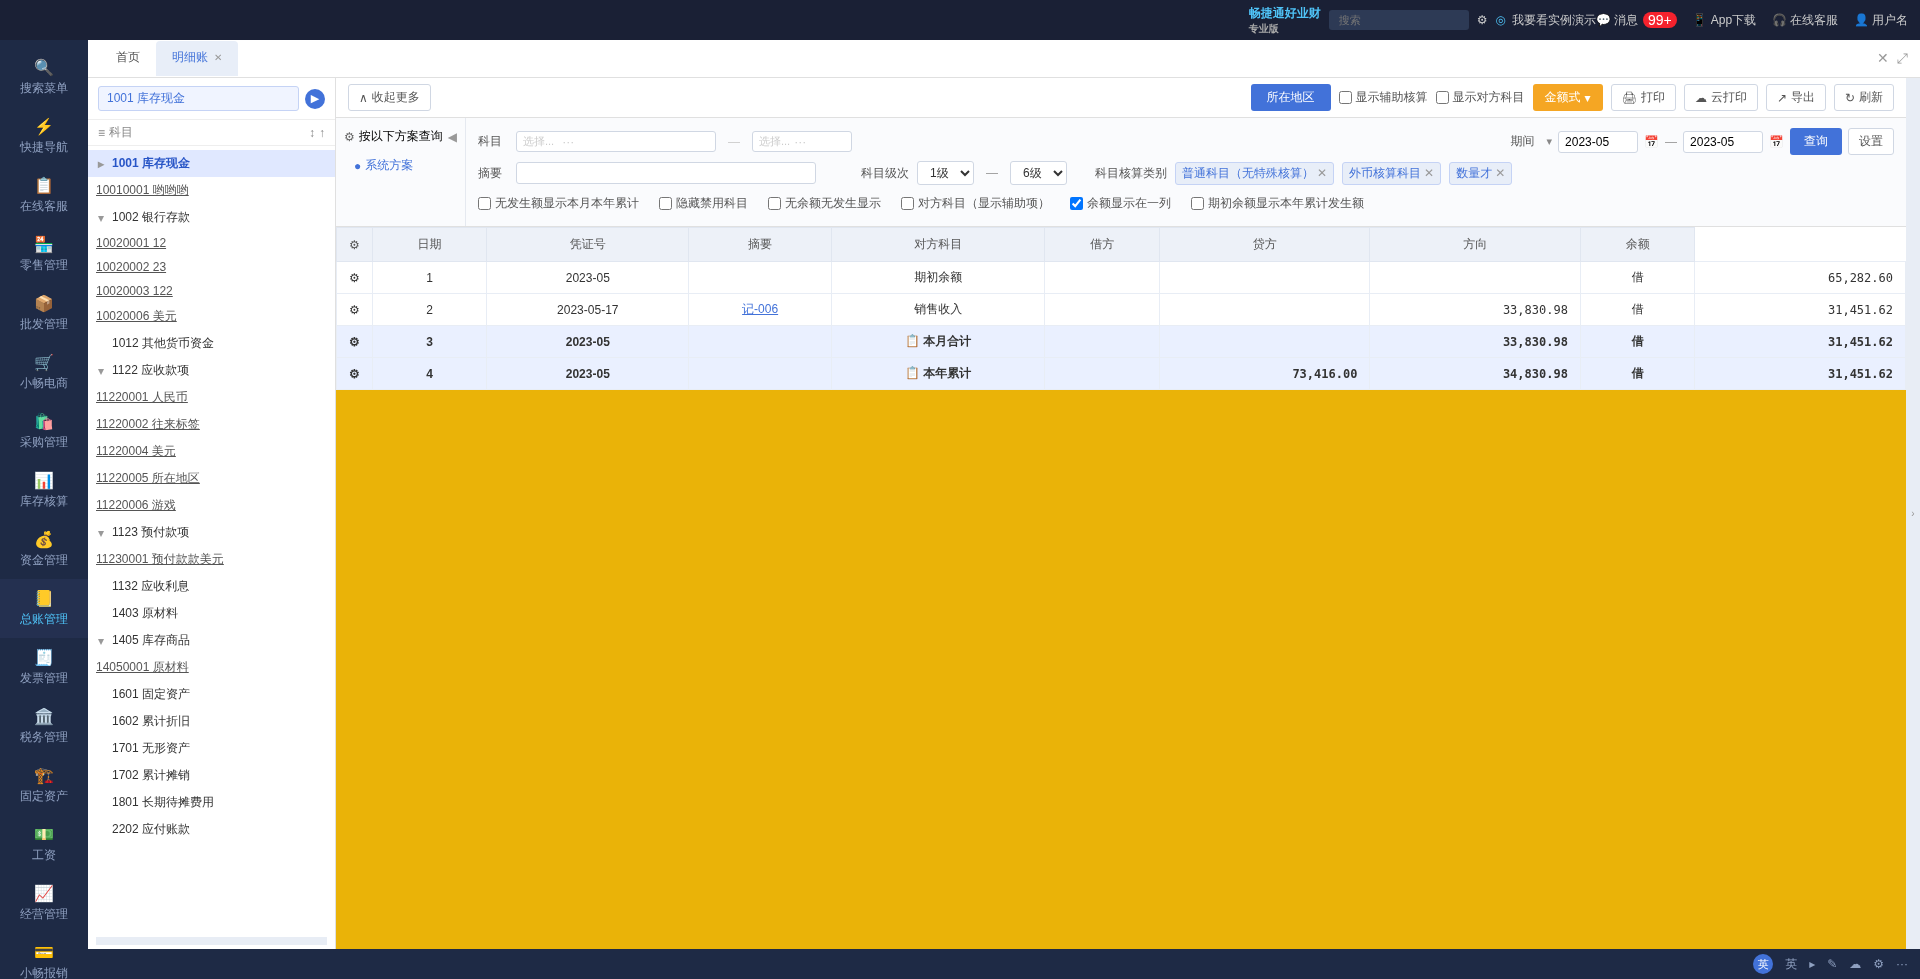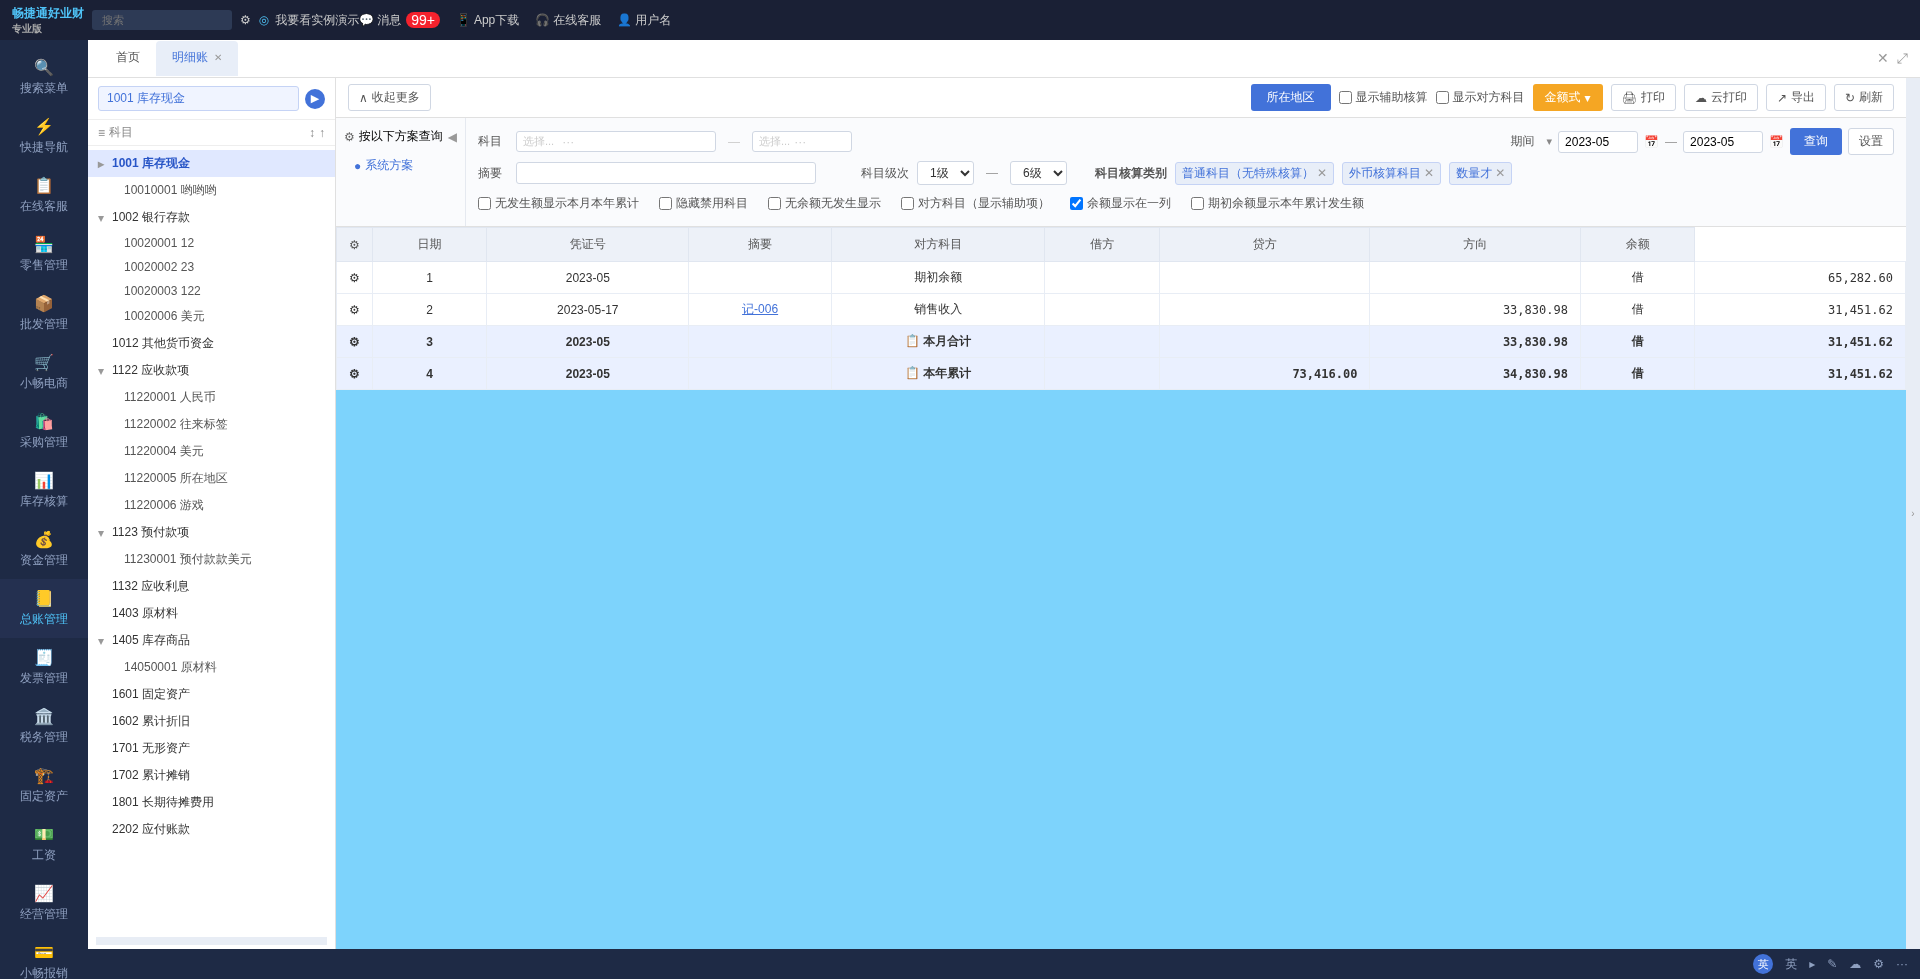--- a/index.html
+++ b/index.html
@@ -6,21 +6,21 @@
     body { background: #f0f2f5; width: 1920px; min-height: 979px; overflow: hidden; }
 
     
     .top-bar {
       height: 40px;
       background: #1a2035;
       display: flex;
       align-items: center;
       padding: 8px 12px;
       color: #fff;
-      justify-content: flex-start;
+      justify-content: flex-end;
     }
     .top-bar-left { display: flex; align-items: center; gap: 8px; }
     .top-bar-logo { color: #4fc3f7; font-size: 13px; font-weight: bold; display: flex; align-items: center; gap: 4px; }
     .top-bar-logo .sub { font-size: 10px; color: #aaa; display: block; }
     .top-bar-search {
       background: #2d3a55;
       border: none;
       border-radius: 3px;
       color: #ccc;
       padding: 4px 10px;
@@ -83,21 +83,21 @@
       gap: 6px;
     }
     .tab.active {
       color: #4272d9;
       background: #e8eef8;
       border-radius: 4px 4px 0 0;
     }
     .tab-close { color: #999; font-size: 10px; cursor: pointer; }
 
     
-    .page-body { display: flex; flex: 1; overflow: hidden; background: #7dd3fc; }
+    .page-body { display: flex; flex: 1; overflow: hidden; background: #eab308; }
 
     
     .account-tree {
       width: 248px;
       background: #fff;
       border-right: 1px solid #e0e0e0;
       display: flex;
       flex-direction: column;
       overflow: hidden;
       flex-shrink: 0;
@@ -148,21 +148,21 @@
     .tree-item {
       padding: 5px 10px;
       cursor: pointer;
       color: #333;
       font-size: 12px;
       display: flex;
       align-items: center;
       gap: 4px;
     }
     .tree-item.selected { background: #e0e8ff; color: #2855c7; font-weight: bold; }
-    .tree-item.child { padding-left: 36px; color: #555; }
+    .tree-item.child { padding-left: 8px; color: #555; text-decoration: underline; }
     .tree-toggle { color: #999; width: 10px; }
 
     
     .right-panel { flex: 1; display: flex; flex-direction: column; overflow: hidden; }
     .btn-more {
       background: #fff;
       border: 1px solid #d0d7e3;
       border-radius: 3px;
       padding: 4px 10px;
       cursor: pointer;
@@ -671,21 +671,21 @@
               <span class="filter-label">摘要</span>
               <input class="filter-input" style="min-width: 300px;">
               <span style="margin-left:37px;" class="filter-label">科目级次</span>
               <select class="filter-select">
                 <option>1级</option><option>2级</option><option>3级</option>
               </select>
               <span style="color:#999; margin:0 4px;">—</span>
               <select class="filter-select">
                 <option>6级</option><option>5级</option><option>4级</option>
               </select>
-              <span style="margin-left:20px;font-weight:bold;" class="filter-label">科目核算类别</span>
+              <span style="margin-left:20px;" class="filter-label">科目核算类别</span>
               <div class="filter-tag">
                 <span>普通科目（无特殊核算）</span>
                 <span class="remove">✕</span>
               </div>
               <div class="filter-tag">
                 <span>外币核算科目</span>
                 <span class="remove">✕</span>
               </div>
               <div class="filter-tag">
                 <span>数量才</span>

